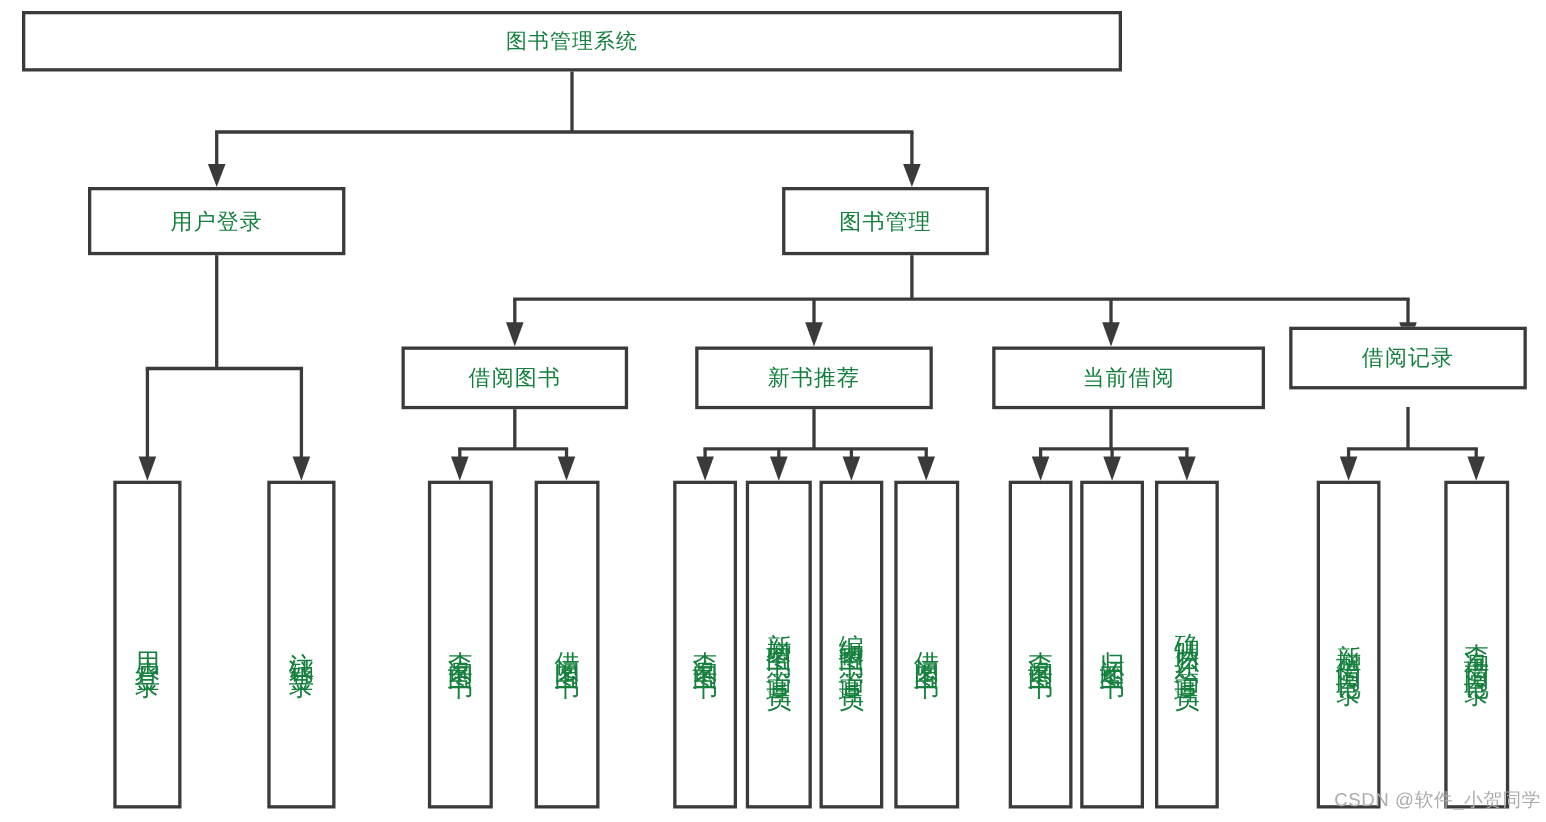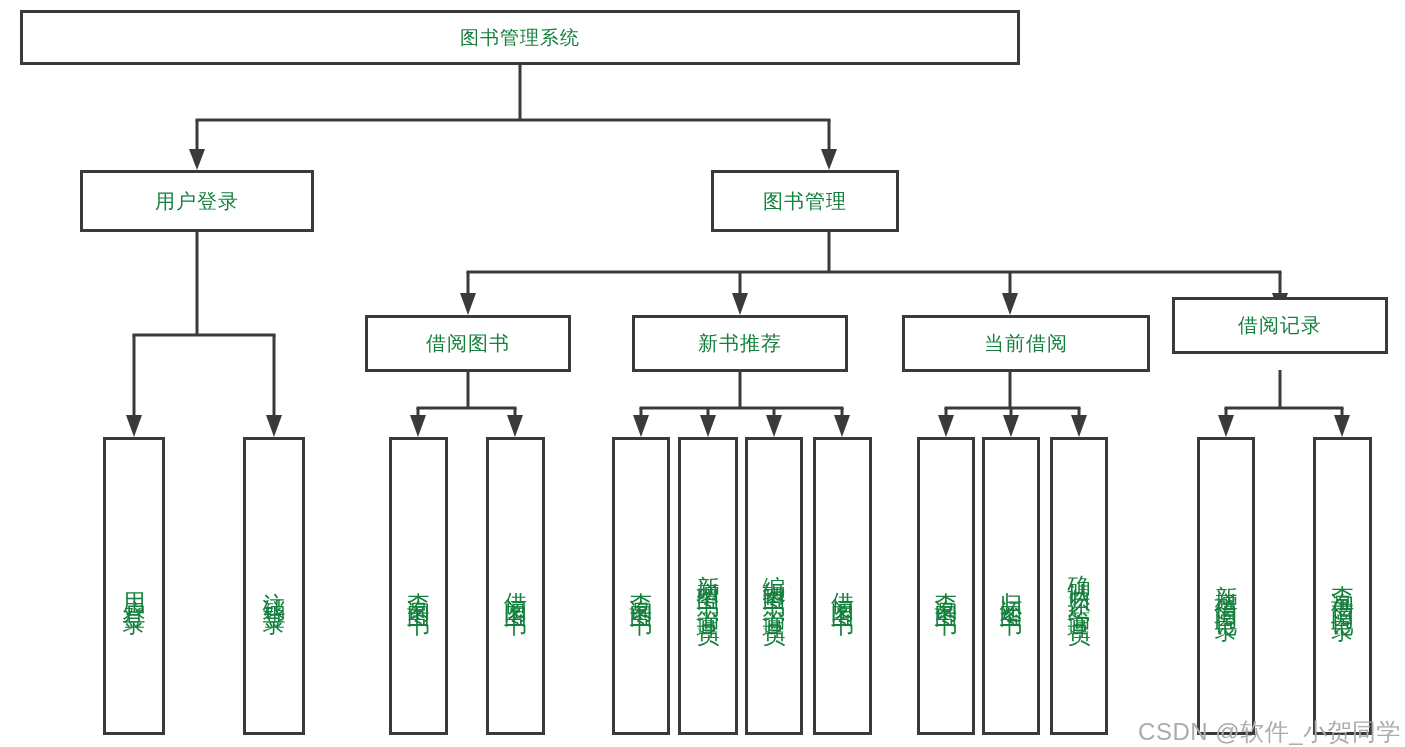--- a/index.html
+++ b/index.html
@@ -17,21 +17,21 @@
     white-space:nowrap;
   }
   .h { font-size:20px; letter-spacing:1px; }
   .root-node { font-size:19px; }
   .v {
     writing-mode:vertical-rl; font-size:23px; letter-spacing:7px;
     line-height:1; padding-top:4px;
   }
   .watermark {
     position:absolute; top:716px; right:4px; z-index:5;
-    font-size:24px; letter-spacing:0.5px; color:#ababab;
+    font-size:17px; letter-spacing:0.5px; color:#ababab;
   }
 </style>
 </head>
 <body>
 
 <div class="canvas">
 
   <svg class="wires" viewBox="0 0 1405 747">
 
     <g>

